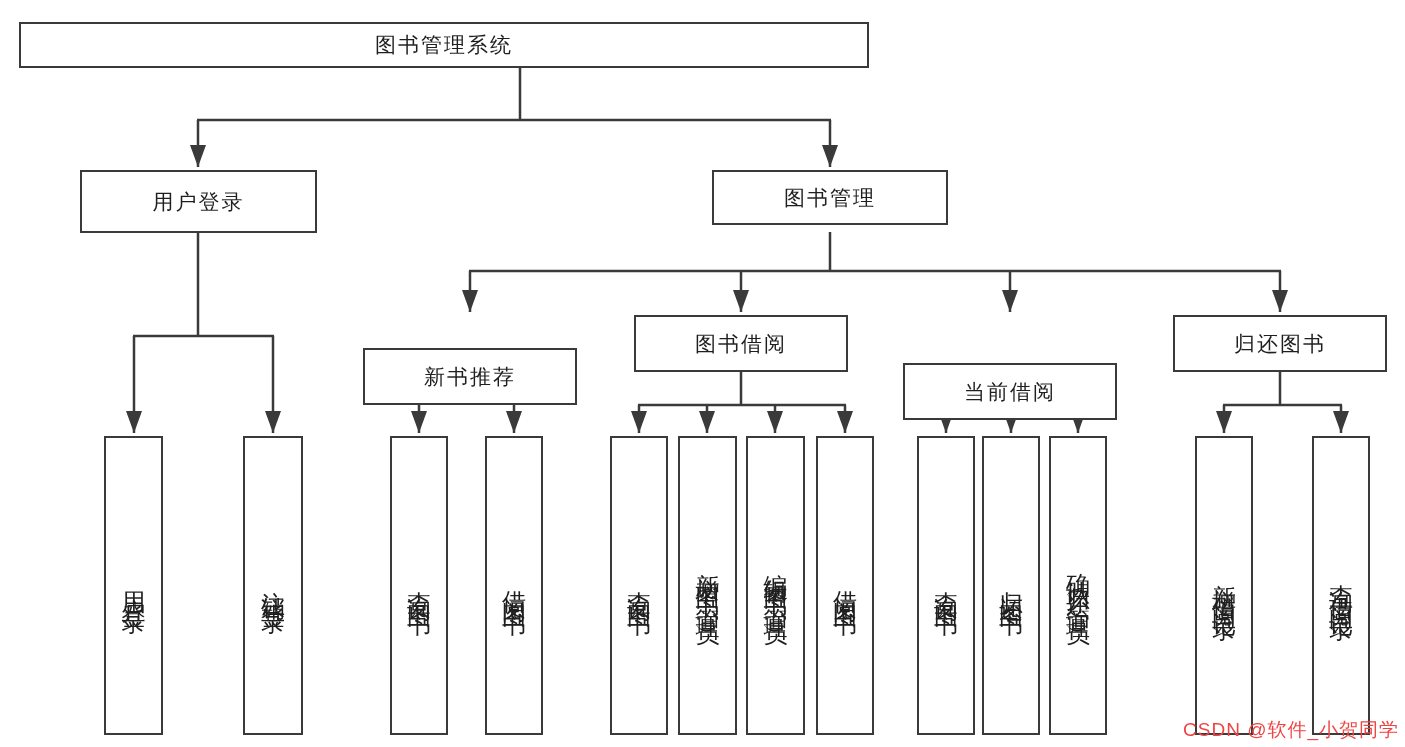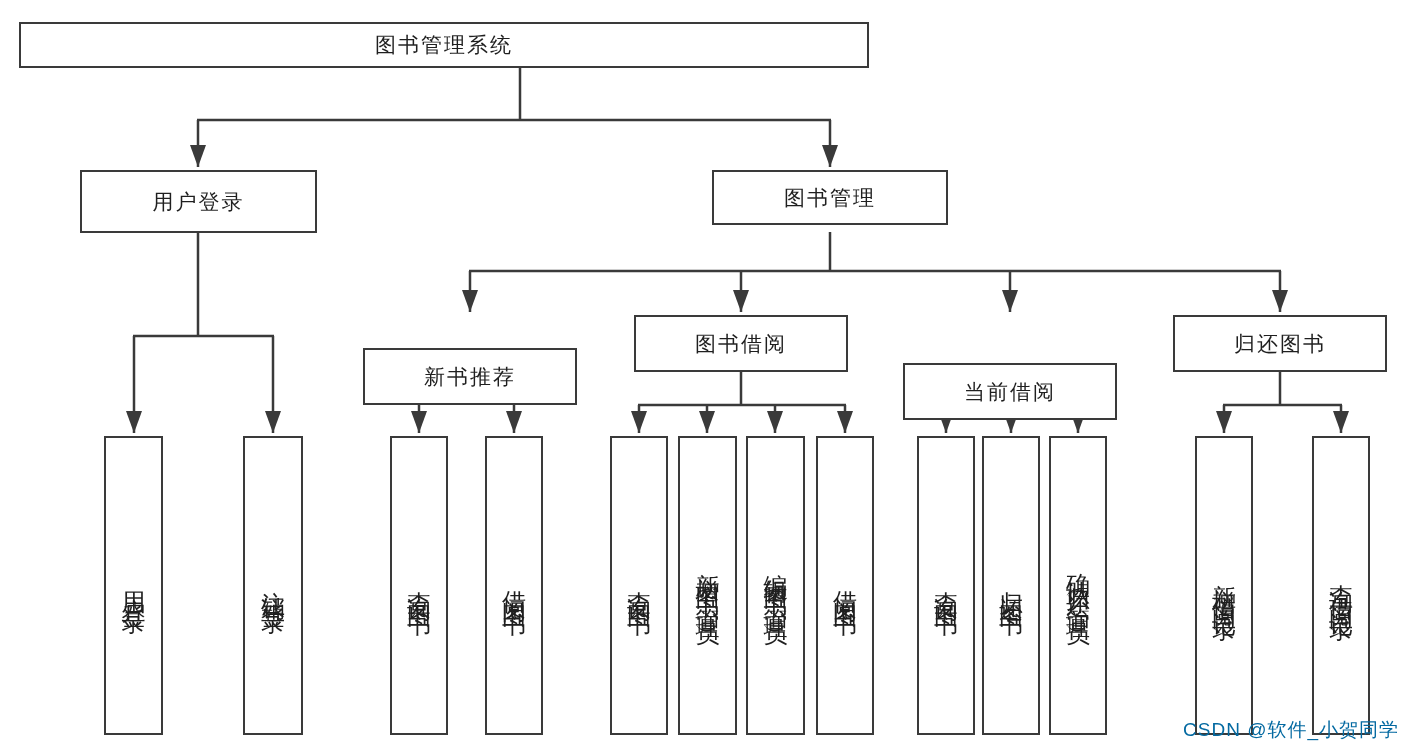--- a/index.html
+++ b/index.html
@@ -66,21 +66,21 @@
   .L-d0 { left: 917px;  width: 58px; }
   .L-d1 { left: 982px;  width: 58px; }
   .L-d2 { left: 1049px; width: 58px; }
   .L-e0 { left: 1195px; width: 58px; }
   .L-e1 { left: 1312px; width: 58px; }
   #watermark {
     position: absolute;
     right: 6px;
     bottom: 4px;
     font-size: 19px;
-    color: #0369a1;
+    color: #ef4444;
     letter-spacing: 1px;
     z-index: 5;
     white-space: nowrap;
   }
 </style>
 </head>
 <body>
 
 <div id="stage">
 

